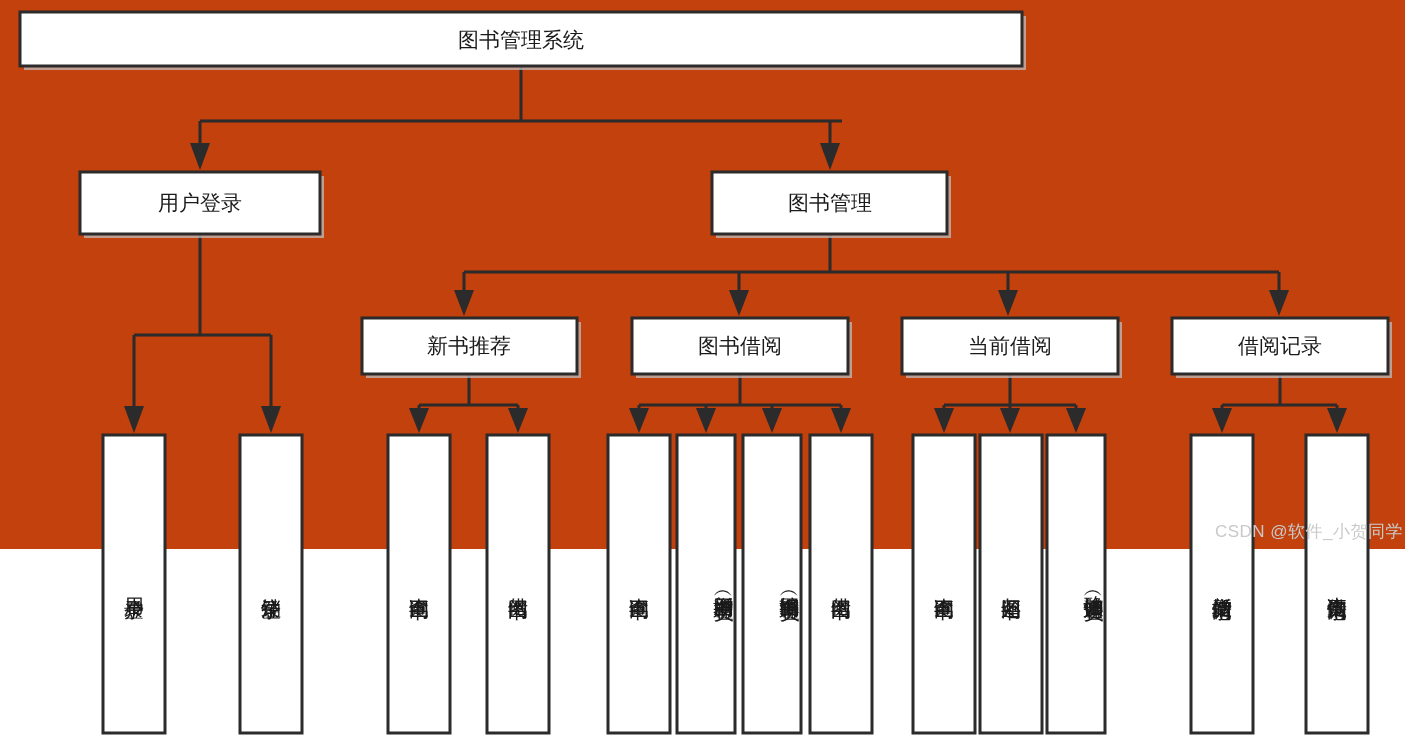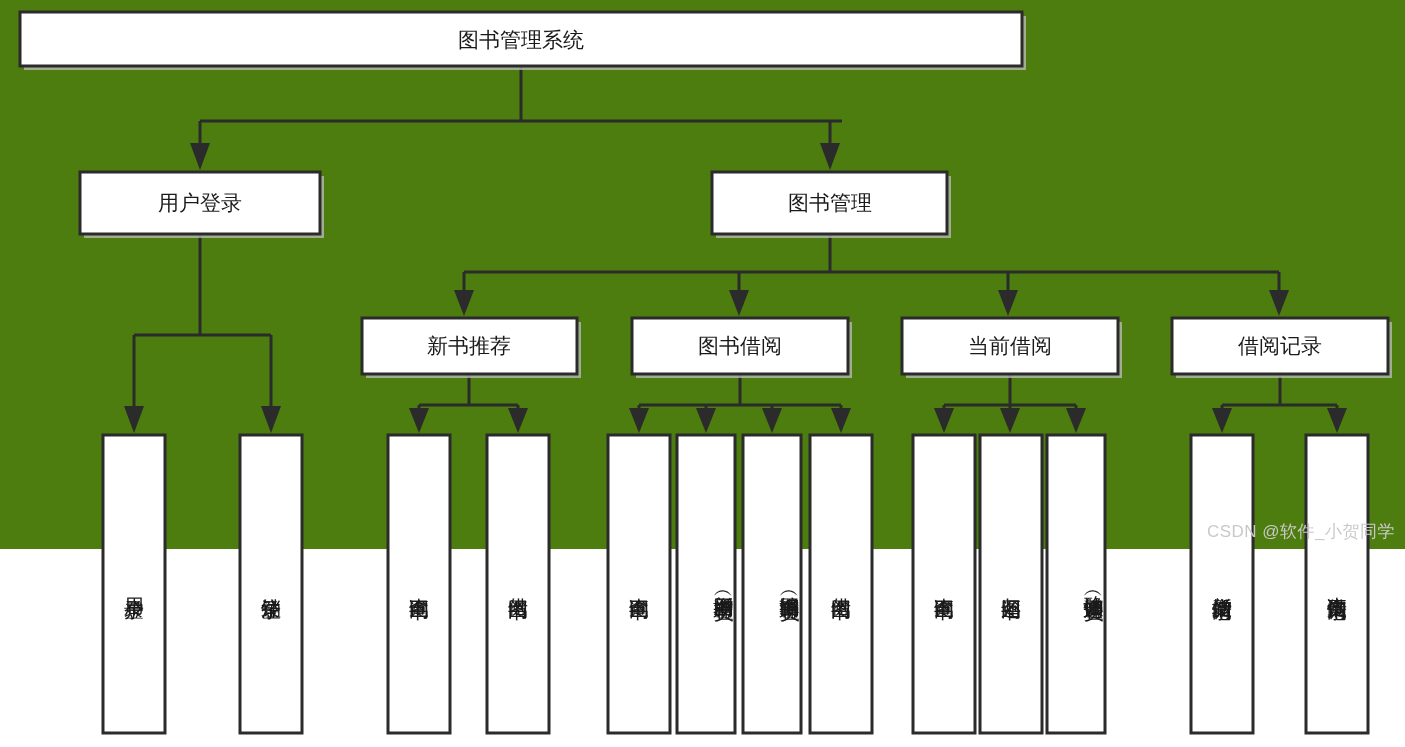--- a/index.html
+++ b/index.html
@@ -12,21 +12,21 @@
     width: 1405px;
     height: 747px;
     font-family: "Liberation Sans", "DejaVu Sans", sans-serif;
     overflow: hidden;
     position: relative;
   }
   #diagram-root {
     position: relative;
     width: 1405px;
     height: 549px;
-    background: #4d7c0f;
+    background: #c2410c;
     text-align: center;
   }
   svg.diagram-canvas {
     position: absolute;
     left: 0;
     top: 0;
     width: 1405px;
     height: 747px;
     display: block;
   }
@@ -68,21 +68,21 @@
     line-height: 1.16;
     writing-mode: vertical-rl;
     text-orientation: upright;
     letter-spacing: 1px;
     white-space: nowrap;
     pointer-events: none;
     user-select: none;
   }
   .watermark {
     position: absolute;
-    right: 10px;
+    right: 2px;
     bottom: 6px;
     font-family: "Liberation Sans", "DejaVu Sans", sans-serif;
     font-size: 17px;
     color: #c9c9c9;
     letter-spacing: 0.5px;
     white-space: nowrap;
   }
 </style>
 </head>
 <body>

